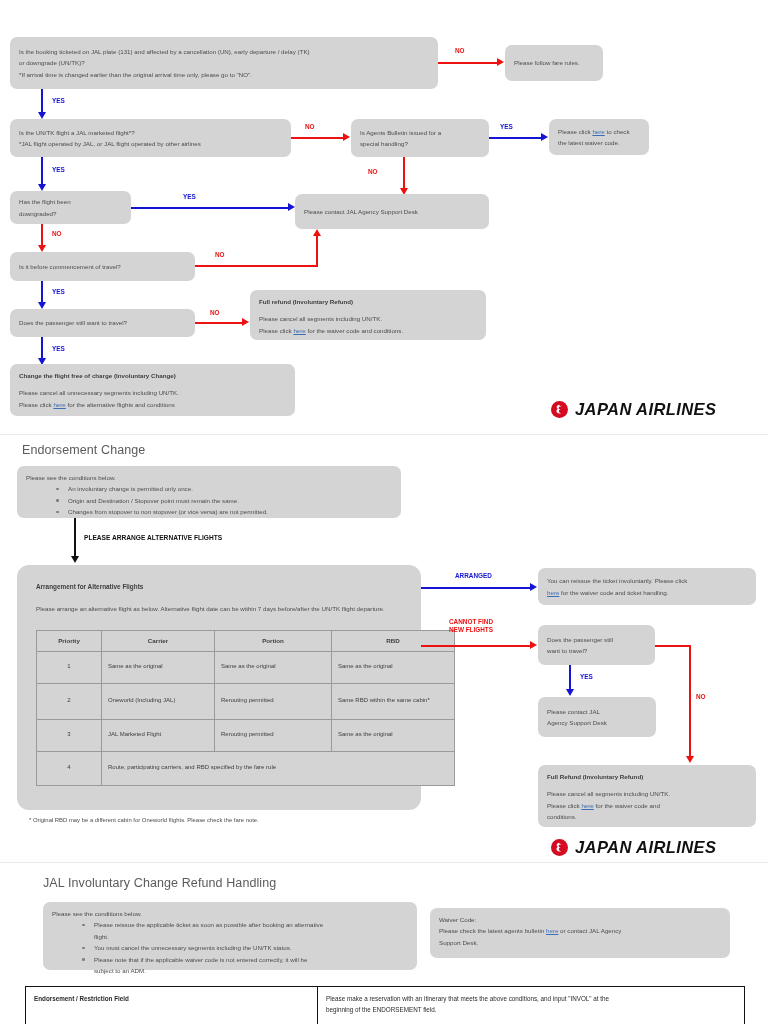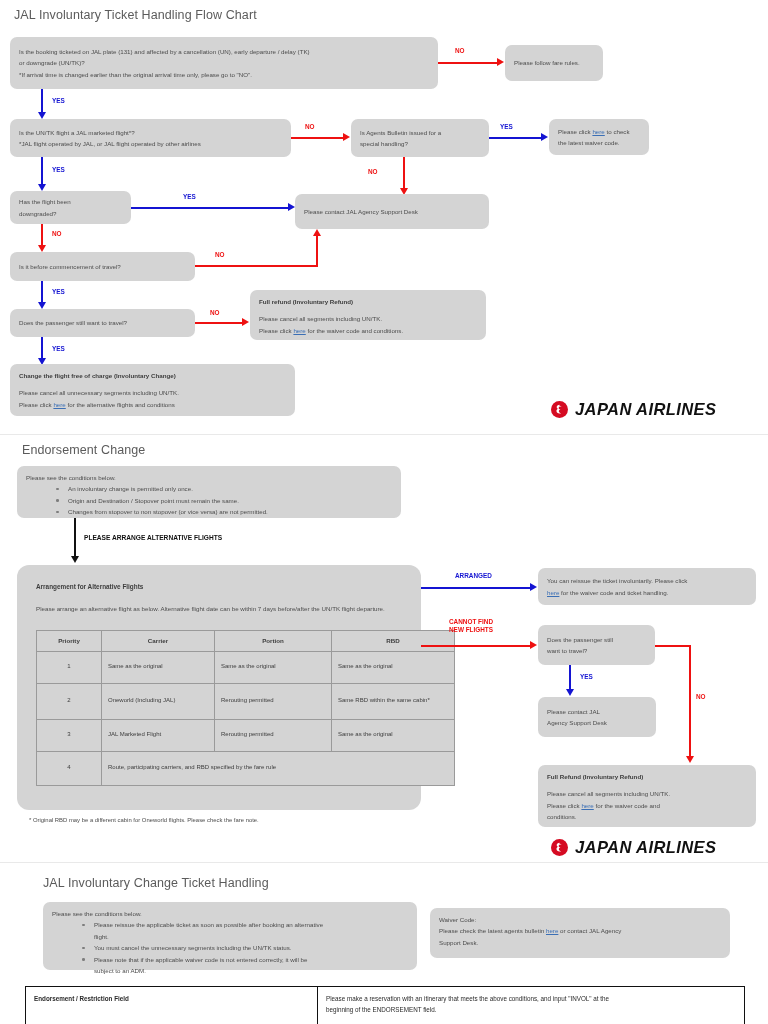--- a/index.html
+++ b/index.html
@@ -81,21 +81,20 @@
   .logo .mark svg{display:block;}
   .logo .wordmark{font-family:"Liberation Sans","DejaVu Sans",sans-serif;
     font-weight:bold;font-style:italic;font-size:16.5px;color:#111111;letter-spacing:.4px;
     white-space:nowrap;}
 </style>
 </head>
 <body>
 
 <div class="page">
 
-  <div class="heading" style="left:14px;top:8px;">JAL Involuntary Ticket Handling Flow Chart</div>
 
   <div class="box vcenter" style="left:10px;top:37px;width:428px;height:52px;">
     <span class="ln">Is the booking ticketed on JAL plate (131) and affected by a cancellation (UN), early departure / delay (TK)</span>
     <span class="ln">or downgrade (UN/TK)?</span>
     <span class="ln">*If  arrival time is changed earlier than the original arrival time only,  please go to "NO".</span>
   </div>
 
   <div class="ar h red" style="left:438px;top:62px;width:60px;"></div>
   <div class="head red r" style="left:497px;top:58px;"></div>
   <div class="lbl red" style="left:455px;top:47px;">NO</div>
@@ -313,21 +312,21 @@
     <span class="mark">
       <svg width="13" height="13" viewBox="0 0 24 24" aria-hidden="true">
         <path d="M12 3.2c-3.1 0-5.2 1.9-5.2 4.3 0 1.5.9 2.7 2.2 3.3-1.6.9-2.6 2.3-2.6 4 0 2.6 2.4 4.6 5.6 4.6 1.2 0 2.2-.2 3-.6-2.4-.2-4.2-1.6-4.2-3.5 0-1.6 1.2-2.8 3-3.2-2-.3-3.4-1.4-3.4-2.9 0-1.6 1.5-2.8 3.6-2.8.9 0 1.7.2 2.3.6-1-1.1-2.5-1.8-4.3-1.8z" fill="#ffffff"></path>
       </svg>
     </span>
     <span class="wordmark">JAPAN AIRLINES</span>
   </div>
 
   <div class="sec-div" style="top:862px;"></div>
 
-  <div class="heading" style="left:43px;top:876px;">JAL Involuntary Change Ticket Handling</div>
+  <div class="heading" style="left:43px;top:876px;">JAL Involuntary Change Refund Handling</div>
 
   <div class="box" style="left:43px;top:902px;width:374px;height:68px;">
     <span class="ln">Please see the conditions below.</span>
     <span class="bul">
       <span style="display:block;">Please reissue the applicable ticket as soon as possible after booking an alternative</span>
       <span style="display:block;">flight.</span>
     </span>
     <span class="bul">You must cancel the unnecessary segments including the UN/TK status.</span>
     <span class="bul">
       <span style="display:block;">Please note that if the applicable waiver code is not entered correctly, it will be</span>

